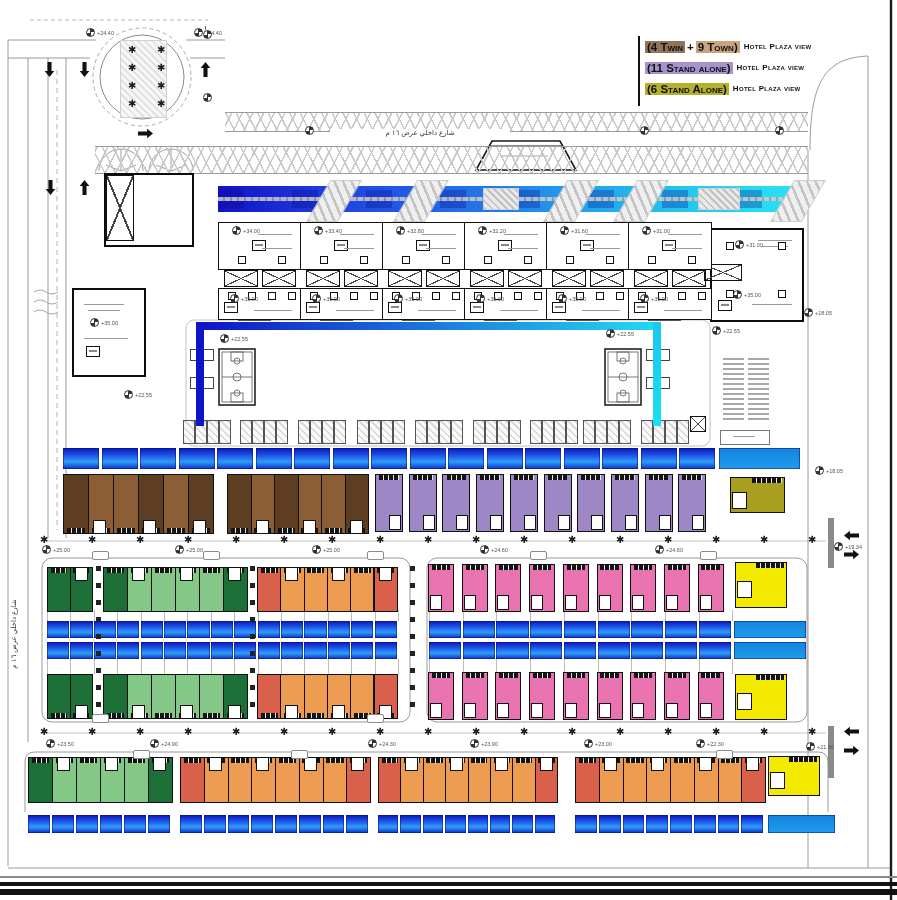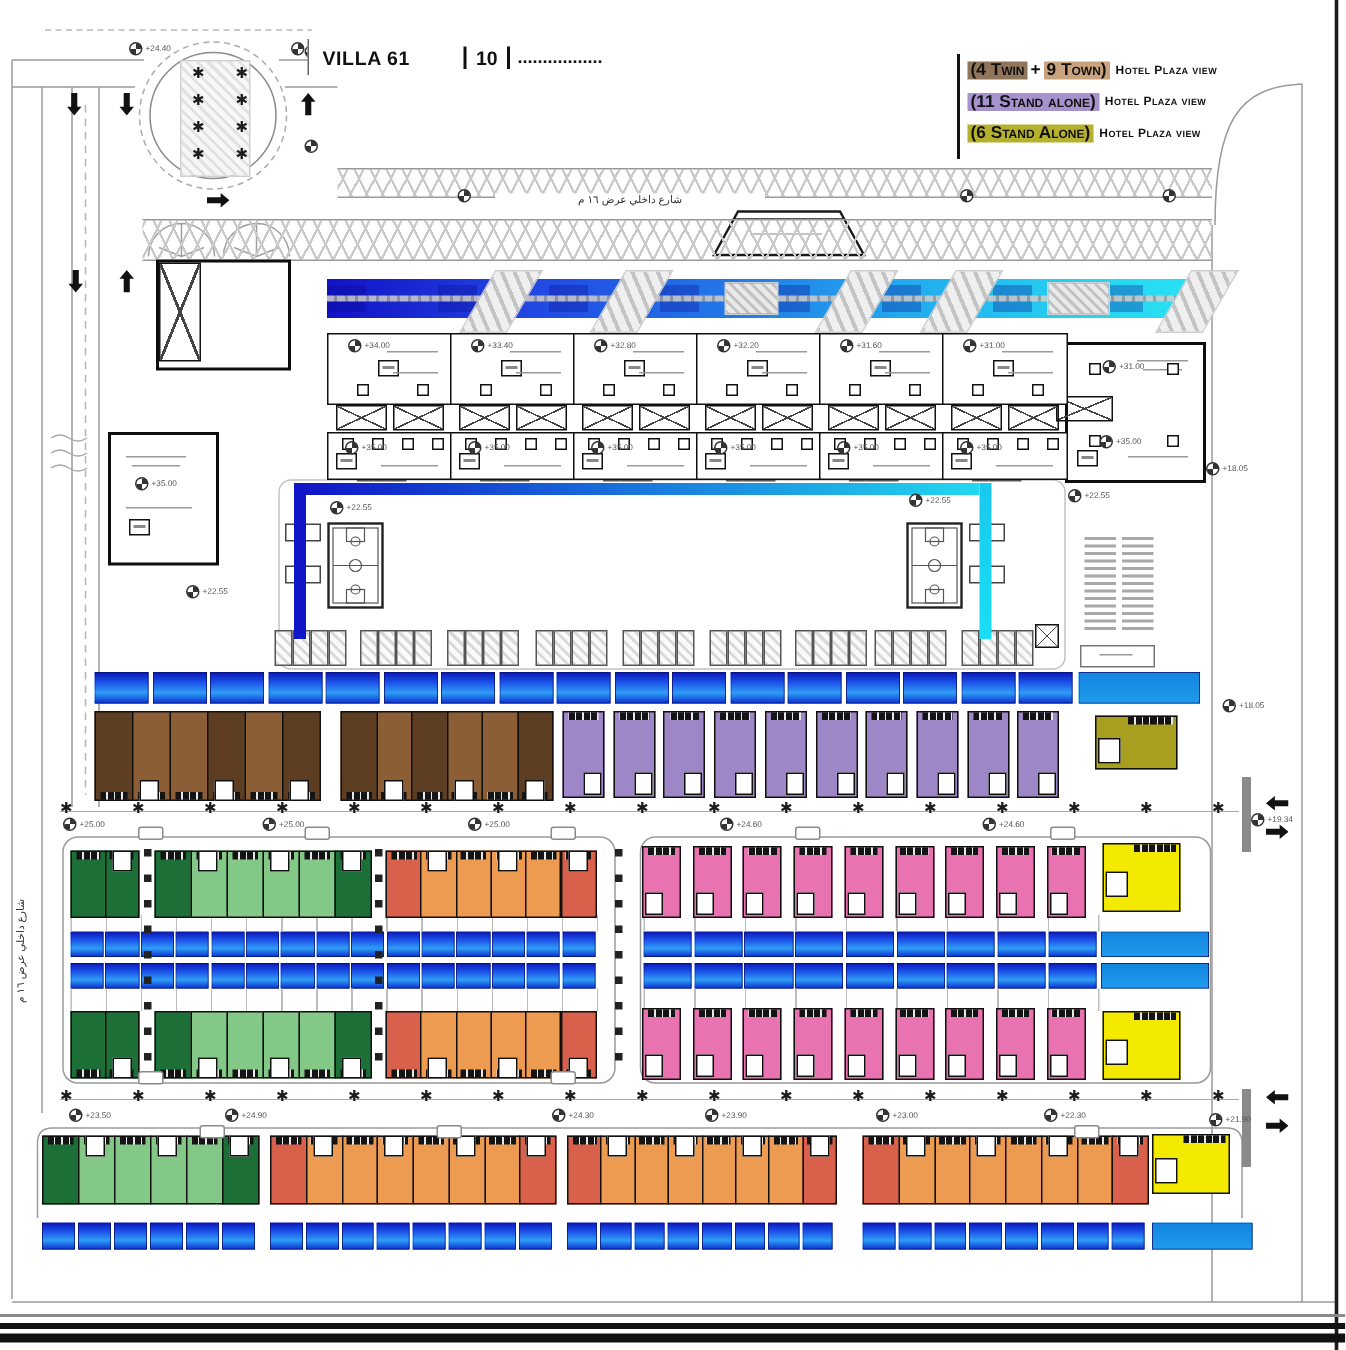--- a/index.html
+++ b/index.html
@@ -1149,25 +1149,20 @@
       <div class="tinyline" style="left: 748px; top: 403px; width: 21px;"></div>
       <div class="tinyline" style="left: 723px; top: 408px; width: 21px;"></div>
       <div class="tinyline" style="left: 748px; top: 408px; width: 21px;"></div>
       <div class="tinyline" style="left: 723px; top: 413px; width: 21px;"></div>
       <div class="tinyline" style="left: 748px; top: 413px; width: 21px;"></div>
       <div class="tinyline" style="left: 723px; top: 418px; width: 21px;"></div>
       <div class="tinyline" style="left: 748px; top: 418px; width: 21px;"></div>
     </div>
 
   <div id="legend" style="border-left:1px solid #666;padding:2px 4px 2px 0;">
-      <div class="lg-row">
-        <div class="lg-name">VILLA 61</div>
-        <div class="lg-count">10</div>
-        <div class="lg-comp"><span>.................</span></div>
-      </div>
     </div>
   <div id="legend-div"></div>
   <div id="legend-right">
       <div class="hp-row">
         <span class="hp-part" style="background: rgb(145, 117, 90);">(4 Twin</span>
         <span class="hp-part"> + </span>
         <span class="hp-part" style="background: rgb(201, 163, 126);">9 Town)</span>
         <span class="hp-suffix">Hotel Plaza view</span>
       </div>
       <div class="hp-row">

